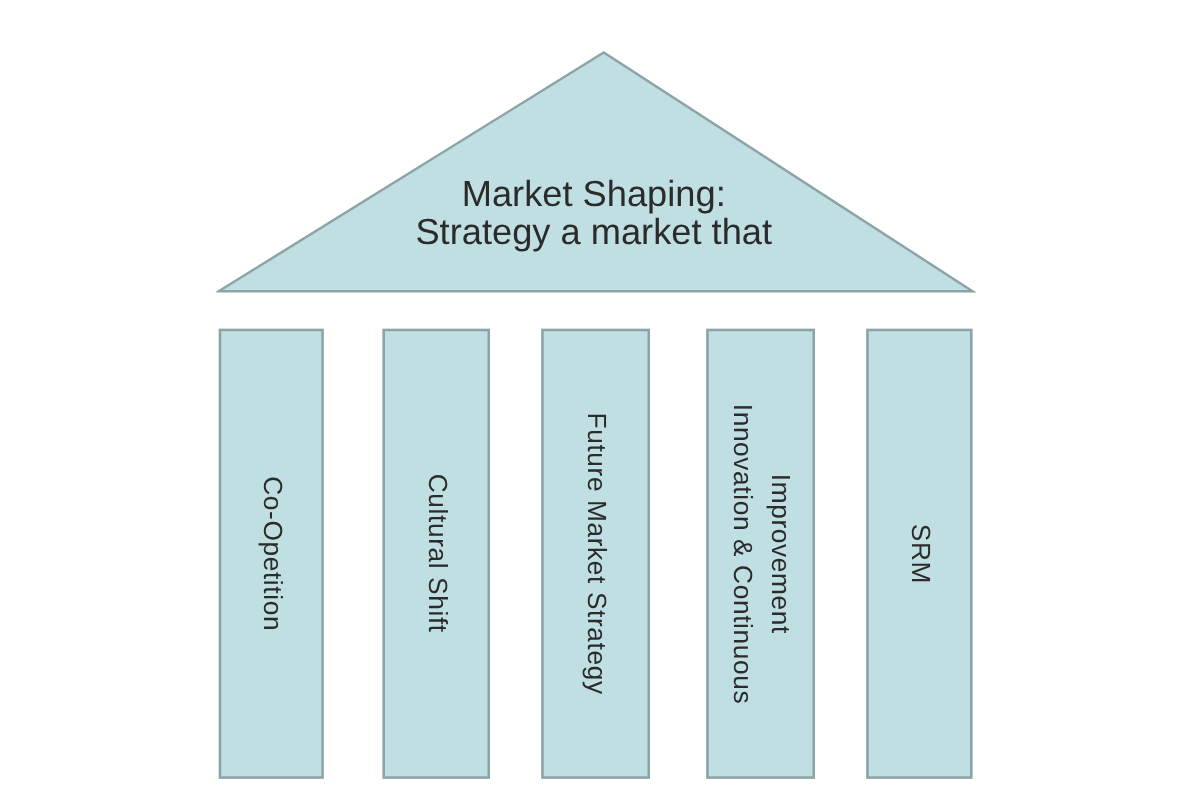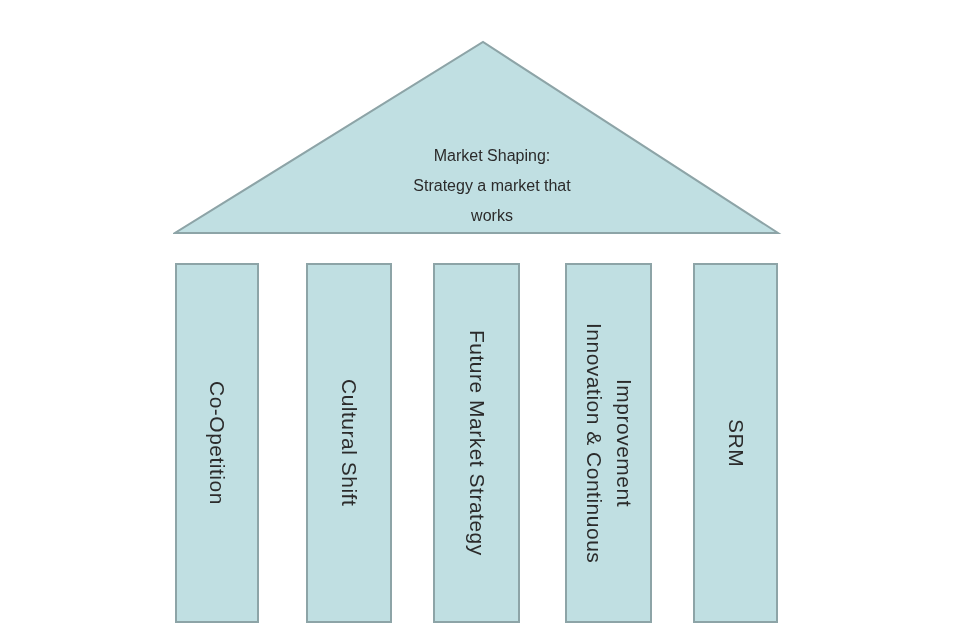--- a/index.html
+++ b/index.html
@@ -17,25 +17,25 @@
   }
   .roof-svg {
     position: absolute;
     left: 173px;
     top: 39px;
     width: 610px;
     height: 198px;
   }
   .roof-title {
     position: absolute;
-    left: 342px;
+    left: 325px;
     top: 141px;
     width: 300px;
     text-align: center;
-    font-size: 16px;
+    font-size: 29px;
     line-height: 30px;
     color: var(--text-color, #2b2b2b);
   }
   .pillar {
     position: absolute;
     top: 263px;
     height: 360px;
     box-sizing: border-box;
     background: var(--shape-fill, #c0dfe2);
     border: 2px solid var(--shape-stroke, #8da4a7);
@@ -64,21 +64,20 @@
 
 <div class="canvas">
 
   <svg class="roof-svg" viewBox="0 0 610 198" xmlns="http://www.w3.org/2000/svg">
     <polygon points="2,194 605,194 310,3" style="fill: var(--shape-fill, #c0dfe2); stroke: var(--shape-stroke, #8da4a7); stroke-width: 2; stroke-linejoin: miter;"></polygon>
   </svg>
 
   <div class="roof-title">
     <div>Market Shaping:</div>
     <div>Strategy a market that</div>
-    <div>works</div>
   </div>
 
   <div class="pillar pillar-1">
     <span class="pillar-label">Co-Opetition</span>
   </div>
 
   <div class="pillar pillar-2">
     <span class="pillar-label">Cultural Shift</span>
   </div>
 

